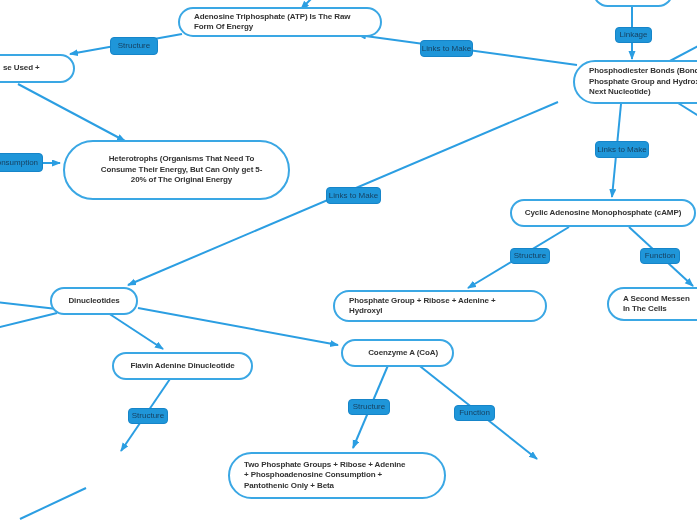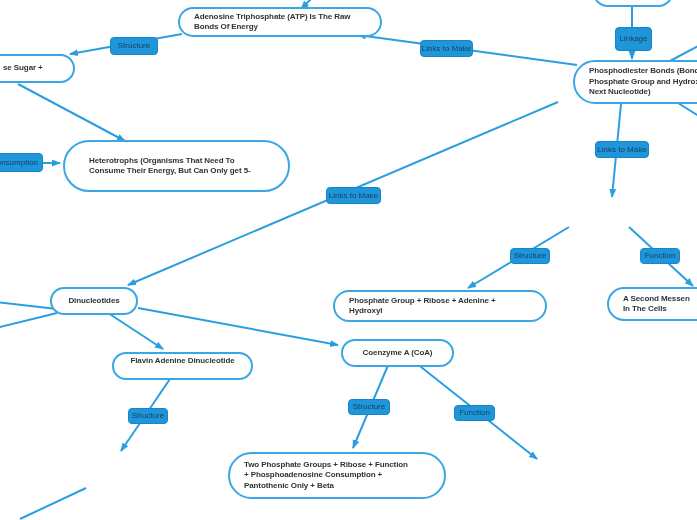--- a/index.html
+++ b/index.html
@@ -83,59 +83,63 @@
       <line x1="105" y1="311" x2="163" y2="349" stroke="#2b9ee2" stroke-width="2" marker-end="url(#arrowhead)"></line>
       <line x1="138" y1="308" x2="338" y2="345" stroke="#2b9ee2" stroke-width="2" marker-end="url(#arrowhead)"></line>
       <line x1="172" y1="376" x2="121" y2="451" stroke="#2b9ee2" stroke-width="2" marker-end="url(#arrowhead)"></line>
       <line x1="86" y1="488" x2="20" y2="519" stroke="#2b9ee2" stroke-width="2"></line>
       <line x1="389" y1="363" x2="353" y2="448" stroke="#2b9ee2" stroke-width="2" marker-end="url(#arrowhead)"></line>
       <line x1="416" y1="363" x2="537" y2="459" stroke="#2b9ee2" stroke-width="2" marker-end="url(#arrowhead)"></line>
     </svg>
 <div class="node" style="left: 593px; top: -22px; width: 80px; height: 29px;"></div>
     <div class="node" style="left: 178px; top: 7px; width: 204px; height: 30px;">
       <div class="node-line">Adenosine Triphosphate (ATP) Is The Raw</div>
-      <div class="node-line">Bonds Of Energy</div>
+      <div class="node-line">Form Of Energy</div>
     </div>
     <div class="node" style="left: -45px; top: 54px; width: 120px; height: 29px; padding-left: 46px;">
-      <div class="node-line">se Sugar +</div>
+      <div class="node-line">se Used +</div>
     </div>
     <div class="node" style="left: 573px; top: 60px; width: 172px; height: 44px;">
       <div class="node-line">Phosphodiester Bonds (Bond Between</div>
       <div class="node-line">Phosphate Group and Hydroxyl Group o</div>
       <div class="node-line">Next Nucleotide)</div>
     </div>
-    <div class="node" style="left: 63px; top: 140px; width: 227px; height: 52px; padding-left: 24px;">
+    <div class="node" style="left: 63px; top: 140px; width: 227px; height: 60px; padding-left: 24px; text-align: center;">
       <div class="node-line">Heterotrophs (Organisms That Need To</div>
       <div class="node-line">Consume Their Energy, But Can Only get 5-</div>
+      <div class="node-line">20% of The Original Energy</div>
+    </div>
+    <div class="node center" style="left: 510px; top: 199px; width: 186px; height: 28px;">
+      <div class="node-line">Cyclic Adenosine Monophosphate (cAMP)</div>
     </div>
     <div class="node center" style="left: 50px; top: 287px; width: 88px; height: 24px;">
       <div class="node-line">Dinucleotides</div>
     </div>
     <div class="node" style="left: 333px; top: 290px; width: 214px; height: 32px;">
       <div class="node-line">Phosphate Group + Ribose + Adenine +</div>
       <div class="node-line">Hydroxyl</div>
     </div>
     <div class="node" style="left: 607px; top: 287px; width: 160px; height: 34px;">
       <div class="node-line">A Second Messen</div>
       <div class="node-line">In The Cells</div>
     </div>
-    <div class="node center" style="left: 112px; top: 352px; width: 141px; height: 24px; justify-content: flex-end;">
+    <div class="node center" style="left: 112px; top: 352px; width: 141px; height: 24px;">
       <div class="node-line">Flavin Adenine Dinucleotide</div>
     </div>
-    <div class="node center" style="left: 341px; top: 339px; width: 113px; height: 24px;">
+    <div class="node center" style="left: 341px; top: 339px; width: 113px; height: 24px; align-items: flex-end;">
       <div class="node-line">Coenzyme A (CoA)</div>
     </div>
     <div class="node" style="left: 228px; top: 452px; width: 218px; height: 47px;">
-      <div class="node-line">Two Phosphate Groups + Ribose + Function</div>
+      <div class="node-line">Two Phosphate Groups + Ribose + Adenine</div>
       <div class="node-line">+ Phosphoadenosine Consumption +</div>
       <div class="node-line">Pantothenic Only + Beta</div>
     </div>
     <div class="edge-label" style="left: 110px; top: 37px; width: 48px; height: 18px;">Structure</div>
     <div class="edge-label" style="left: 420px; top: 40px; width: 53px; height: 17px;">Links to Make</div>
-    <div class="edge-label" style="left: 615px; top: 27px; width: 37px; height: 24px;">Linkage</div>
+    <div class="edge-label" style="left: 615px; top: 27px; width: 37px; height: 16px;">Linkage</div>
     <div class="edge-label" style="left: -14px; top: 153px; width: 57px; height: 19px;">Consumption</div>
     <div class="edge-label" style="left: 595px; top: 141px; width: 54px; height: 17px;">Links to Make</div>
     <div class="edge-label" style="left: 326px; top: 187px; width: 55px; height: 17px;">Links to Make</div>
     <div class="edge-label" style="left: 510px; top: 248px; width: 40px; height: 16px;">Structure</div>
     <div class="edge-label" style="left: 640px; top: 248px; width: 40px; height: 16px;">Function</div>
     <div class="edge-label" style="left: 128px; top: 408px; width: 40px; height: 16px;">Structure</div>
     <div class="edge-label" style="left: 348px; top: 399px; width: 42px; height: 16px;">Structure</div>
     <div class="edge-label" style="left: 454px; top: 405px; width: 41px; height: 16px;">Function</div>
   </div>
 

